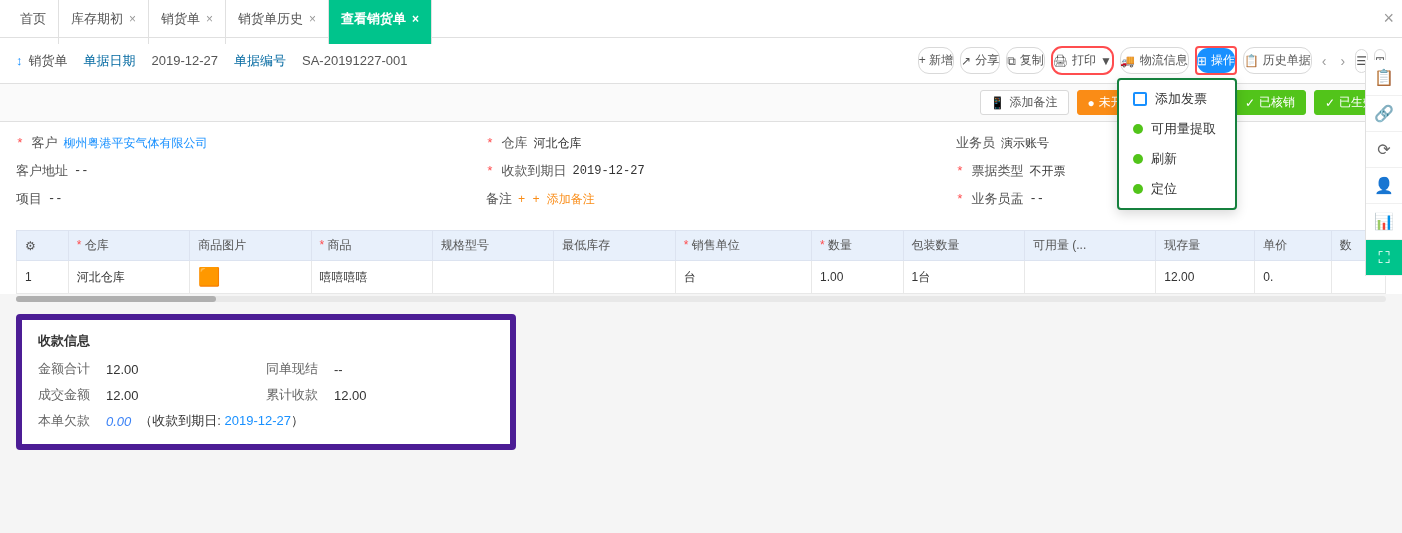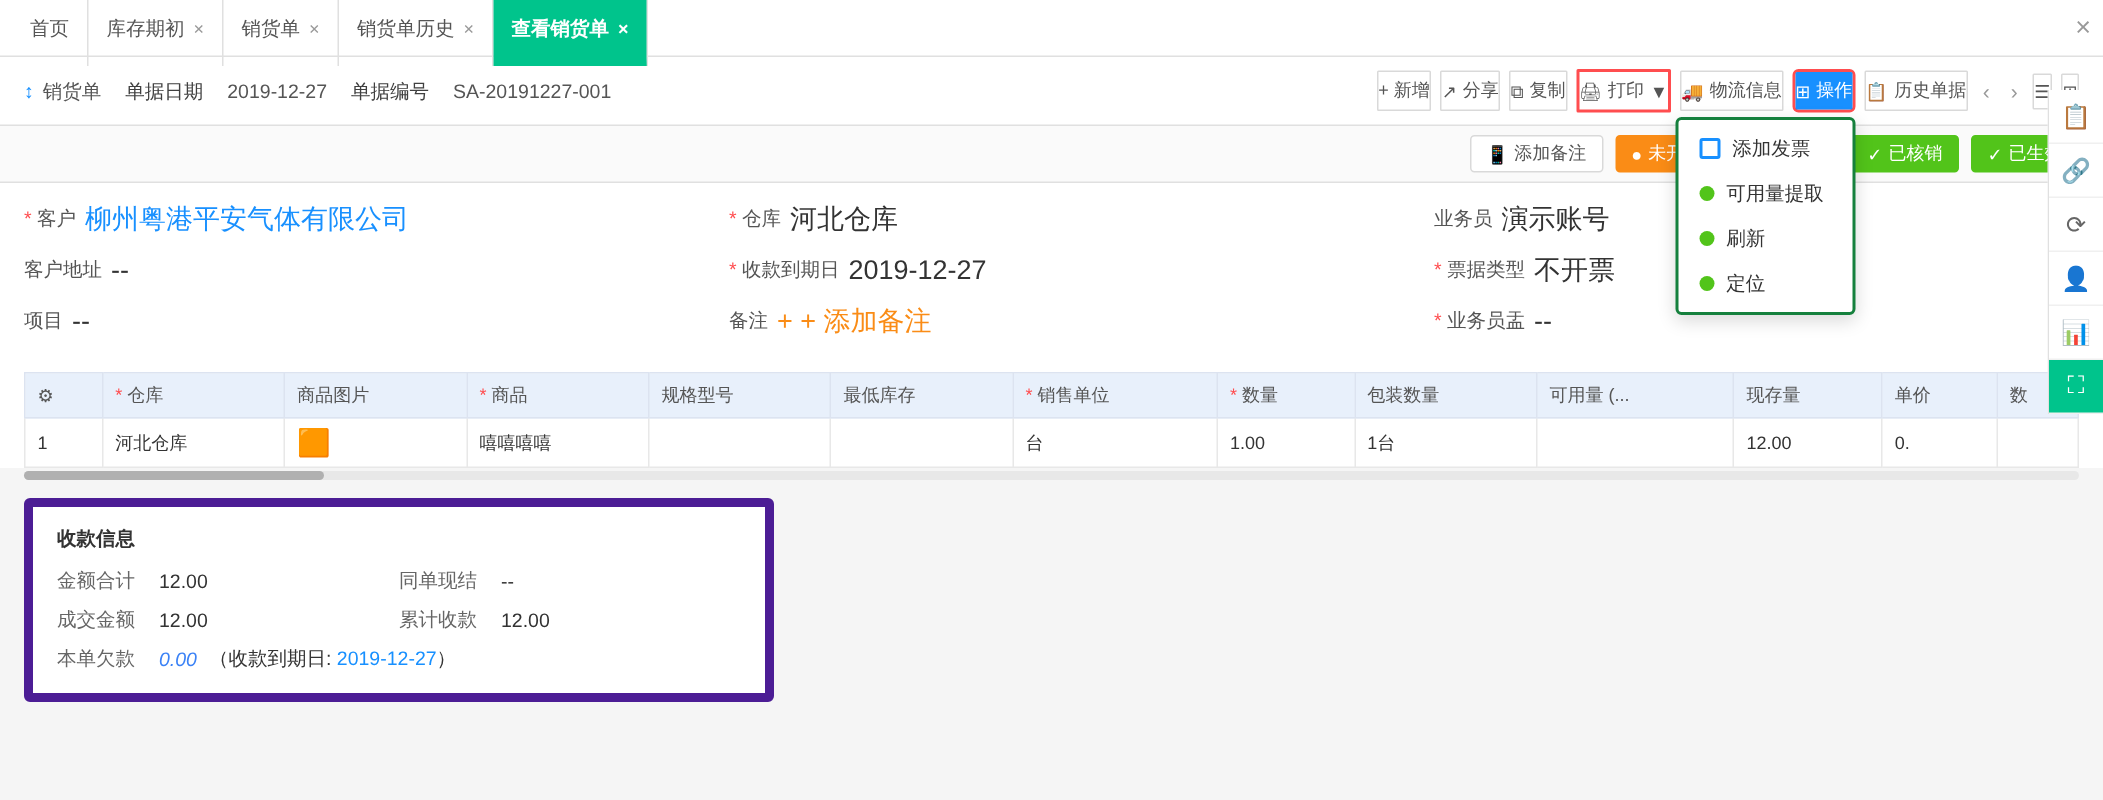--- a/index.html
+++ b/index.html
@@ -21,25 +21,25 @@
     .tab-bar-right { margin-left: auto; color: #999; cursor: pointer; font-size: 18px; }
 
     
     .doc-header {
       background: #fff; padding: 8px 16px; border-bottom: 1px solid #e0e0e0;
       display: flex; align-items: center; gap: 16px;
     }
     .doc-title { display: flex; align-items: center; gap: 6px; color: #555; font-size: 13px; }
     .doc-title-icon { color: #1890ff; }
     .doc-meta { display: flex; align-items: center; gap: 16px; font-size: 13px; color: #555; }
-    .doc-meta-label { color: #404040; }
+    .doc-meta-label { color: #0369a1; }
     .doc-actions { margin-left: auto; display: flex; align-items: center; gap: 6px; }
     .btn-action {
       display: flex; align-items: center; gap: 4px; padding: 4px 0;
-      border: 1px solid #d9d9d9; border-radius: 1px; cursor: pointer;
+      border: 1px solid #d9d9d9; border-radius: 11px; cursor: pointer;
       font-size: 12px; background: #fff; color: #555; white-space: nowrap;
     }
     .btn-action.active-btn { background: #1890ff; color: #fff; border-color: #1890ff; }
     .btn-action.print-btn { border: 2px solid #ff4d4f; color: #555; }
 
     
     .status-row {
       background: #fafafa; padding: 6px 16px; border-bottom: 1px solid #e0e0e0;
       display: flex; align-items: center; justify-content: flex-end; gap: 8px;
     }
@@ -47,24 +47,24 @@
       display: flex; align-items: center; gap: 4px; padding: 3px 10px;
       border: 1px solid #d9d9d9; border-radius: 3px; cursor: pointer;
       font-size: 12px; background: #fff; color: #555;
     }
     .status-btn.orange { background: #fa8c16; color: #fff; border-color: #fa8c16; }
     .status-btn.green { background: #52c41a; color: #fff; border-color: #52c41a; }
 
     
     .form-area { background: #fff; padding: 12px 16px; }
     .form-row { display: flex; align-items: center; margin-bottom: 10px; gap: 0; }
-    .form-field { display: flex; align-items: center; flex: 1; min-width: 0; }
+    .form-field { display: flex; align-items: center; flex: 1; min-width: 0; font-family: Liberation Mono, monospace; }
     .form-label { color: #555; white-space: nowrap; margin-right: 6px; font-size: 13px; }
     .form-label.required::before { content: '* '; color: #ff4d4f; }
-    .form-value { color: #333; font-size: 18px; }
+    .form-value { color: #333; font-size: 12px; }
     .form-value.link { color: #1890ff; cursor: pointer; }
     .form-separator { width: 40px; }
 
     
     .table-wrap { background: #fff; padding: 0 16px; }
     .data-table { width: 100%; border-collapse: collapse; font-size: 12px; }
     .data-table th {
       background: #e8f0fb; padding: 6px 8px; text-align: left;
       border: 1px solid #dce3f0; color: #555; white-space: nowrap; font-weight: normal;
     }

